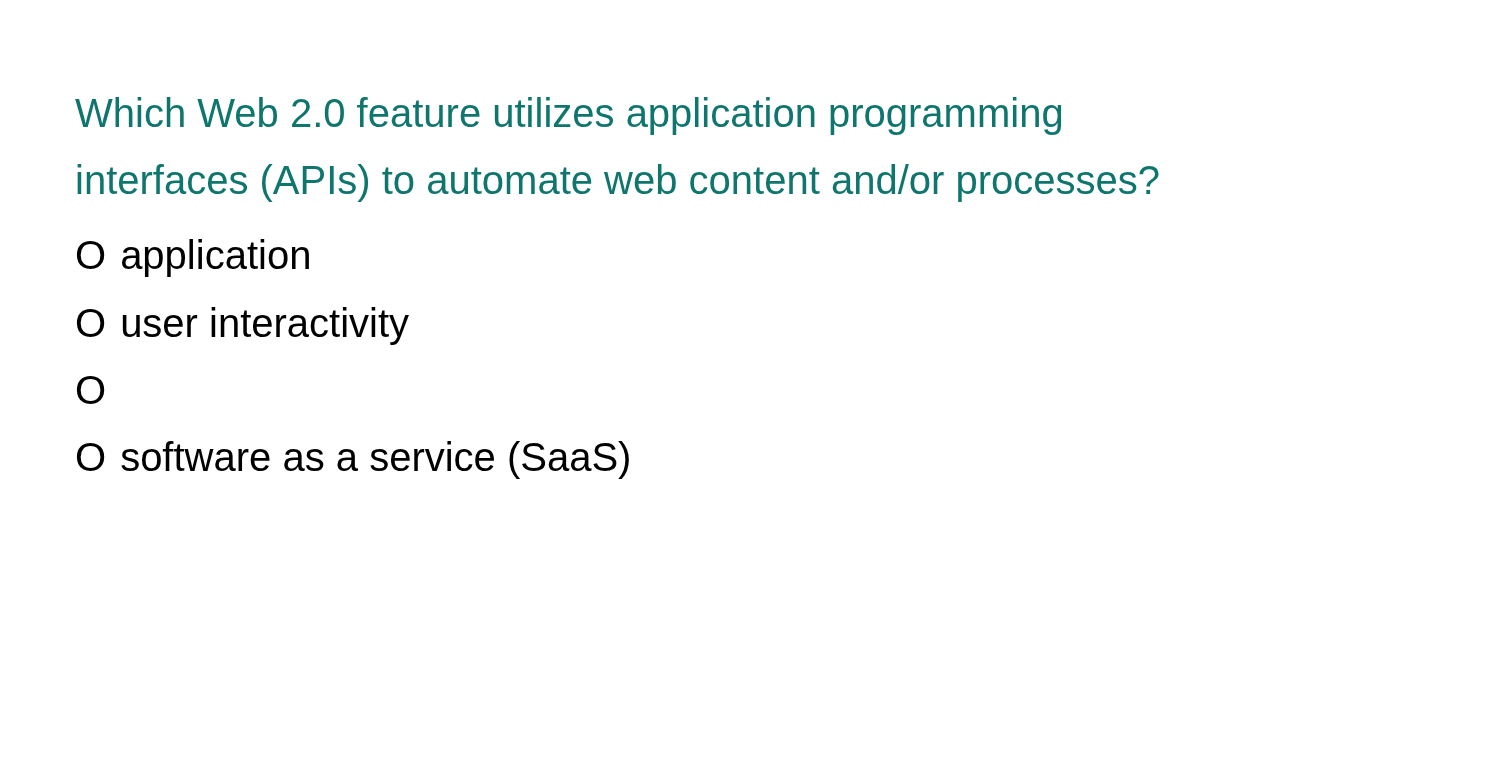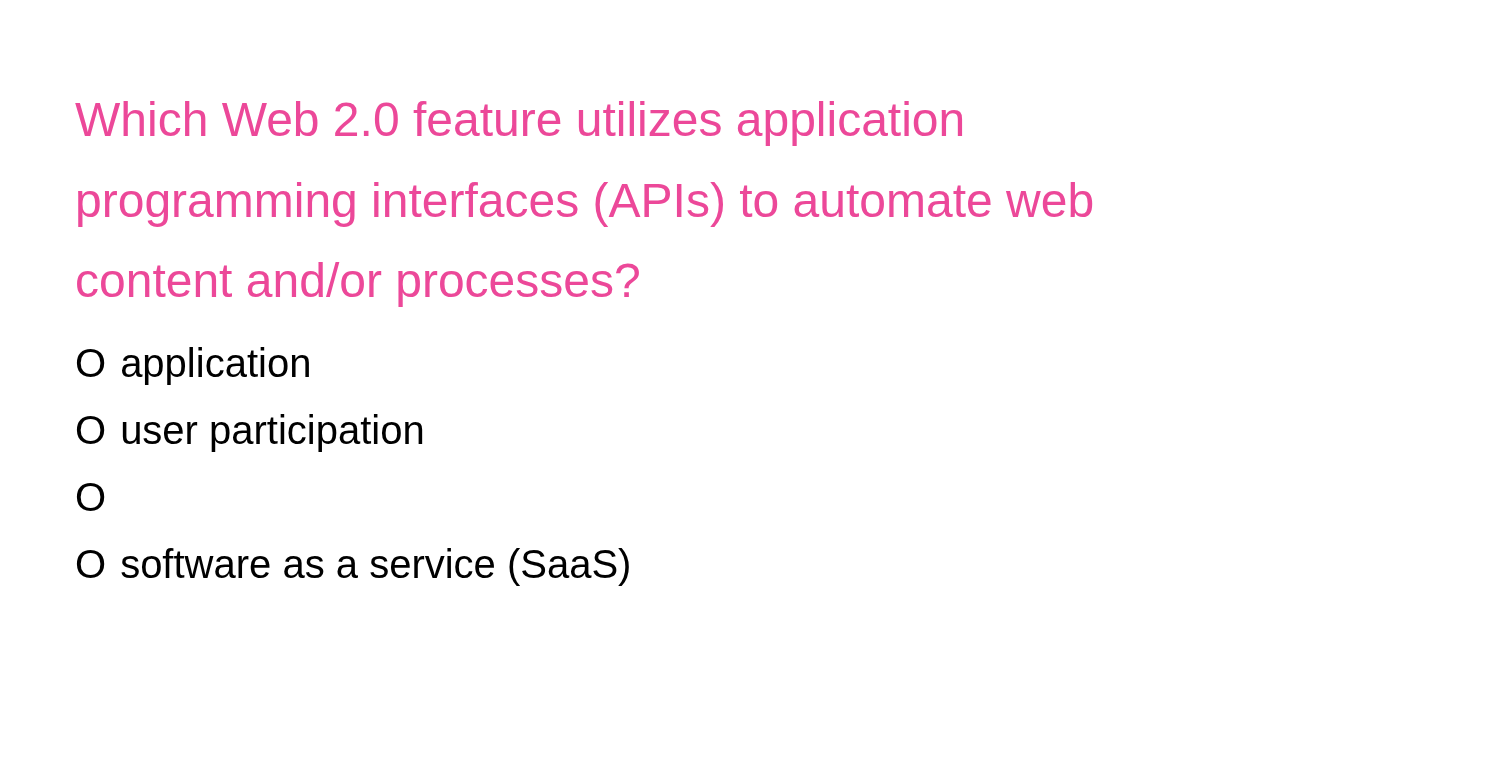--- a/index.html
+++ b/index.html
@@ -8,23 +8,23 @@
       box-sizing: border-box;
     }
     body {
       width: 1500px;
       height: 776px;
       background: #ffffff;
       font-family: -apple-system, BlinkMacSystemFont, "Segoe UI", Helvetica, Arial, sans-serif;
       padding: 80px 75px;
     }
     .question-text {
-      font-size: 48px;
+      font-size: 40px;
       line-height: 1.68;
-      color: #ec4899;
+      color: #0f766e;
       font-weight: 400;
       margin-bottom: 8px;
       max-width: 1100px;
     }
     .option-row {
       display: flex;
       align-items: center;
       font-size: 40px;
       line-height: 1.68;
       color: #000000;
@@ -39,21 +39,21 @@
 
 <div class="question-text">Which Web 2.0 feature utilizes application programming interfaces (APIs) to automate web content and/or processes?</div>
 
 <div class="option-row">
   <span class="option-marker">O</span>
   <span>application</span>
 </div>
 
 <div class="option-row">
   <span class="option-marker">O</span>
-  <span>user participation</span>
+  <span>user interactivity</span>
 </div>
 
 <div class="option-row">
   <span class="option-marker">O</span>
 </div>
 
 <div class="option-row">
   <span class="option-marker">O</span>
   <span>software as a service (SaaS)</span>
 </div>

